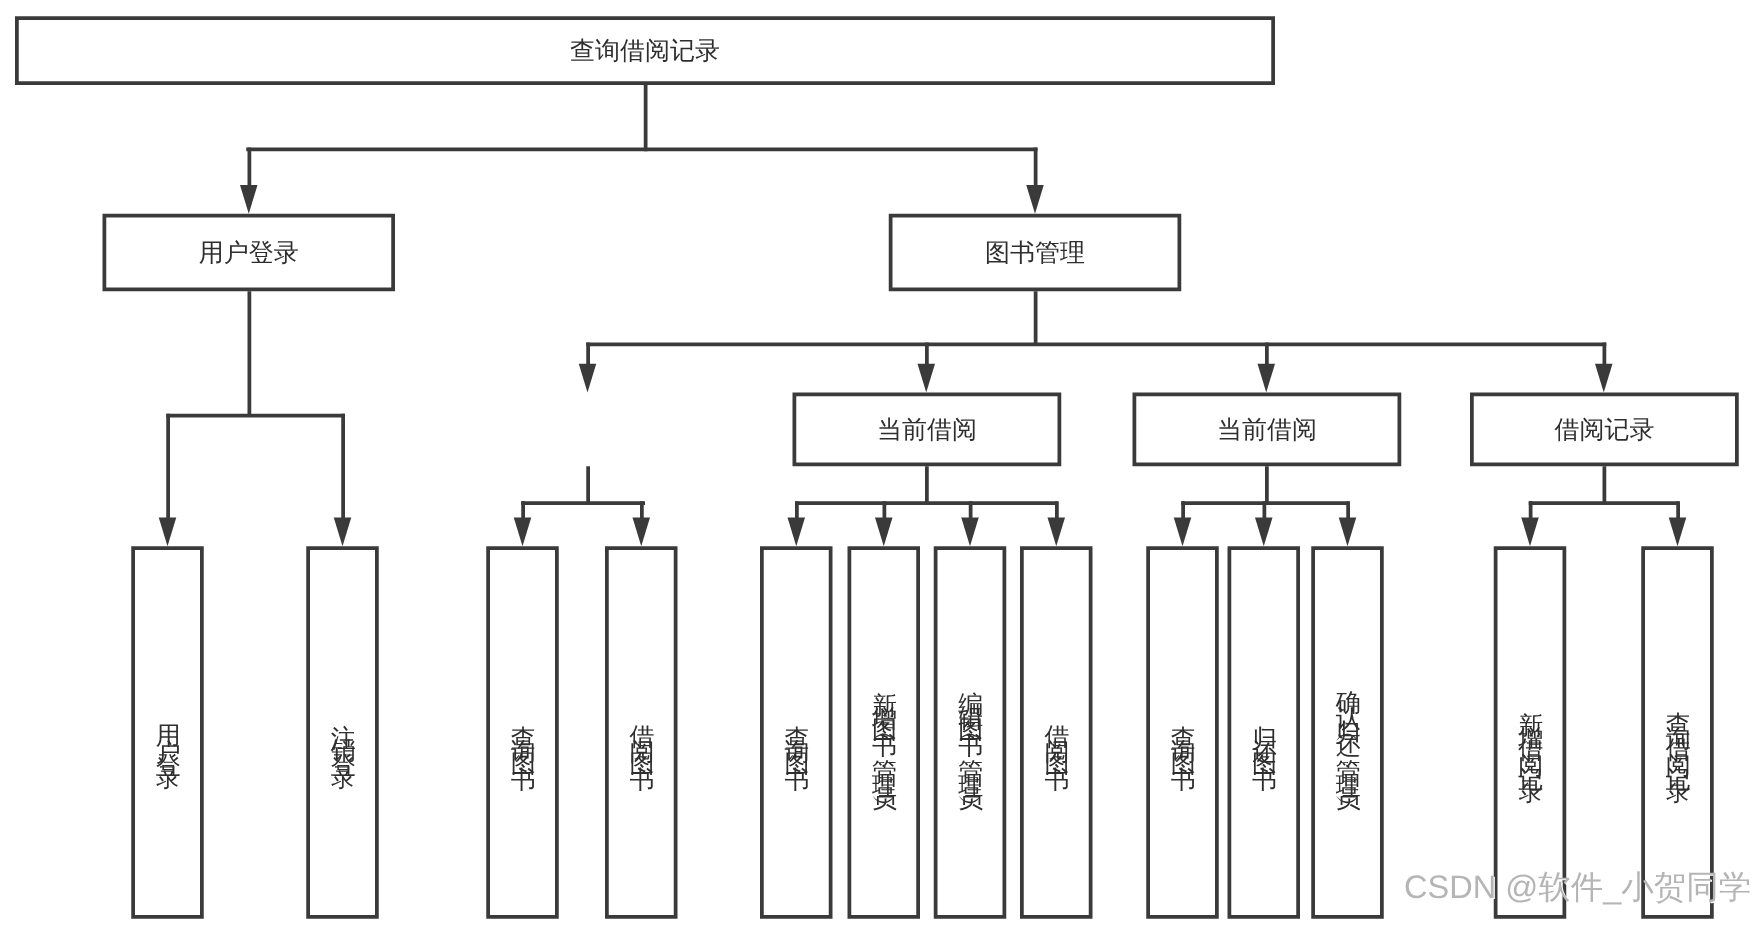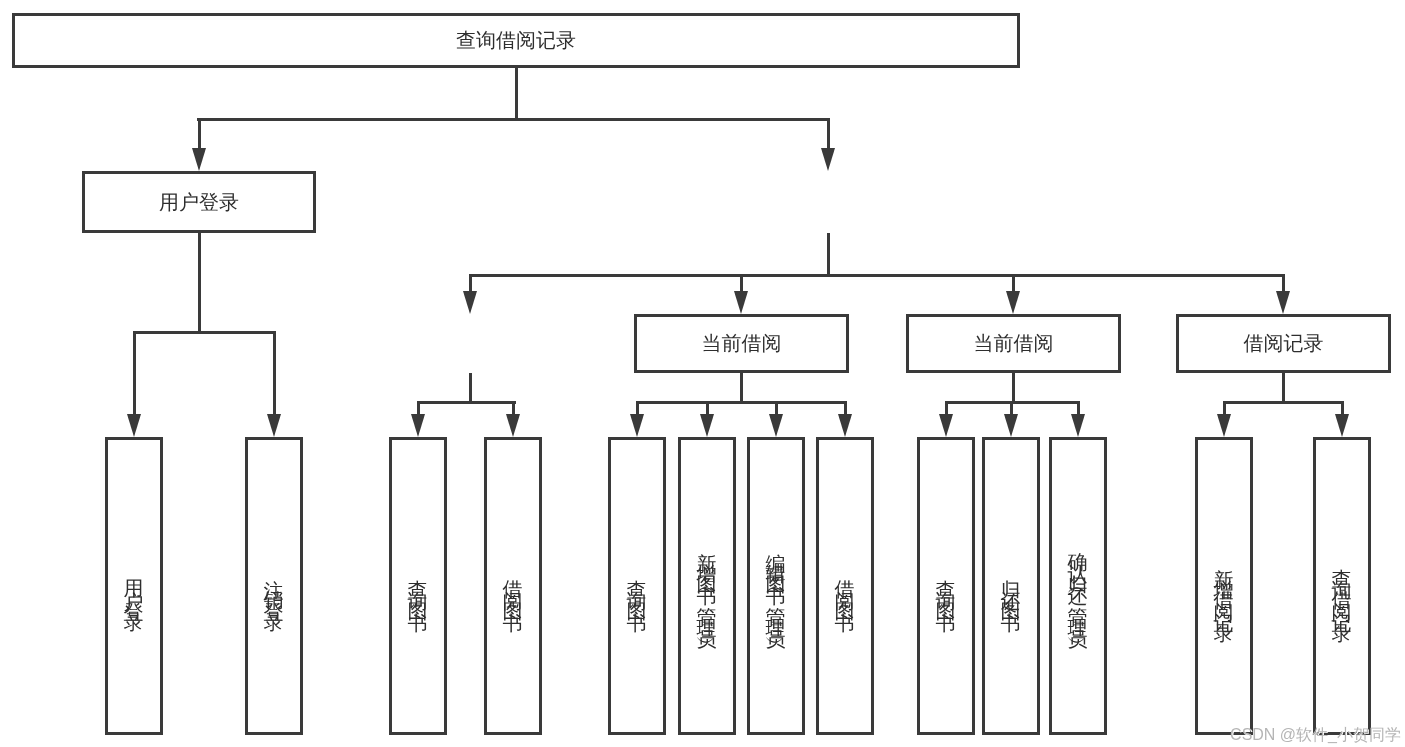--- a/index.html
+++ b/index.html
@@ -35,22 +35,22 @@
   .h{position:absolute;height:3px;background:var(--line);}
   .v{position:absolute;width:3px;background:var(--line);}
   .arrow{
     position:absolute;width:0;height:0;
     border-left:7px solid transparent;
     border-right:7px solid transparent;
     border-top:23px solid var(--line);
   }
   .watermark{
     position:absolute;
-    right:4px;bottom:1px;
-    font-size:16px;
+    right:4px;bottom:20px;
+    font-size:26px;
     color:#b5b5b5;
     text-shadow:1px 1px 0 #ffffff;
     white-space:nowrap;
   }
 </style>
 </head>
 <body>
 
 <div class="canvas">
 
@@ -60,20 +60,23 @@
 
   <div class="v" style="left:515px;top:68px;height:53px;"></div>
   <div class="h" style="left:197px;top:118px;width:633px;"></div>
   <div class="v" style="left:198px;top:118px;height:32px;"></div>
   <div class="arrow" style="left:192px;top:148px;"></div>
   <div class="v" style="left:827px;top:118px;height:32px;"></div>
   <div class="arrow" style="left:821px;top:148px;"></div>
 
   <div class="box" style="left:82px;top:171px;width:234px;height:62px;">
     <span>用户登录</span>
+  </div>
+  <div class="box" style="left:711px;top:171px;width:234px;height:62px;">
+    <span>图书管理</span>
   </div>
 
   <div class="v" style="left:198px;top:233px;height:100px;"></div>
   <div class="h" style="left:133px;top:331px;width:143px;"></div>
   <div class="v" style="left:133px;top:331px;height:84px;"></div>
   <div class="arrow" style="left:127px;top:414px;"></div>
   <div class="v" style="left:273px;top:331px;height:84px;"></div>
   <div class="arrow" style="left:267px;top:414px;"></div>
 
   <div class="v" style="left:827px;top:233px;height:43px;"></div>

